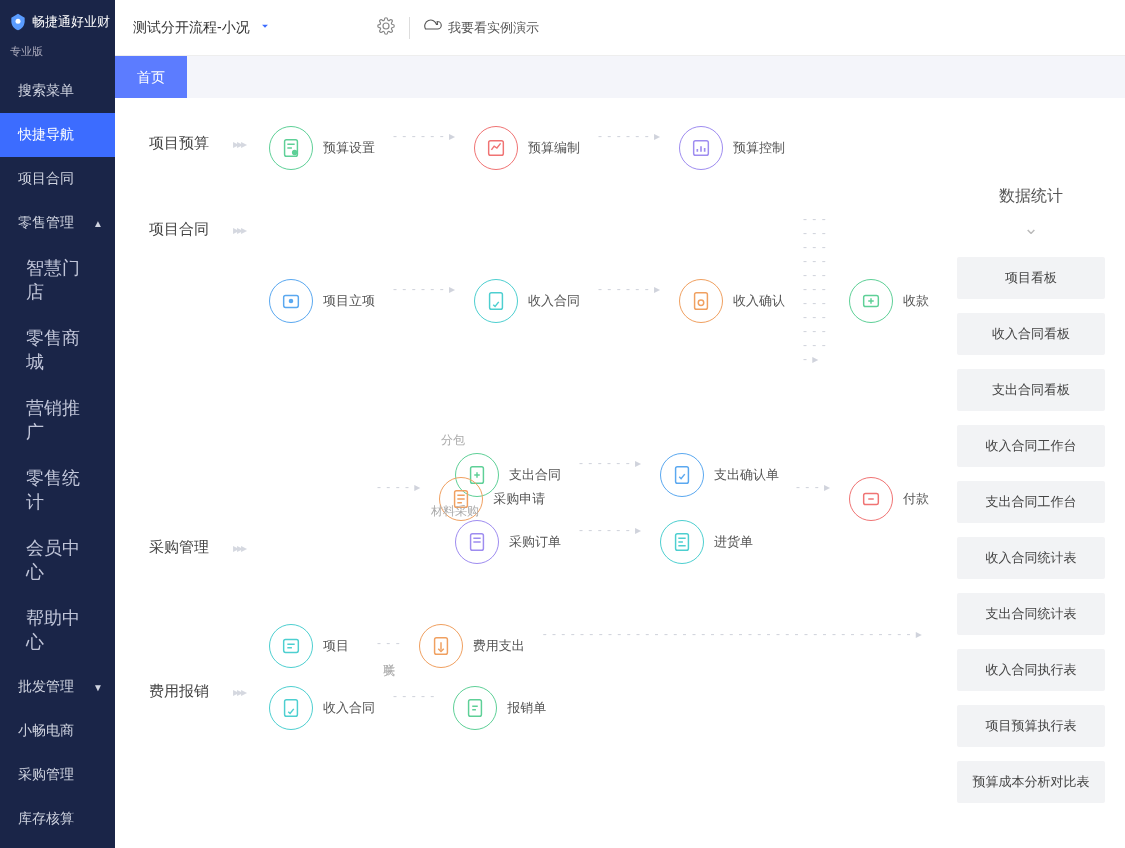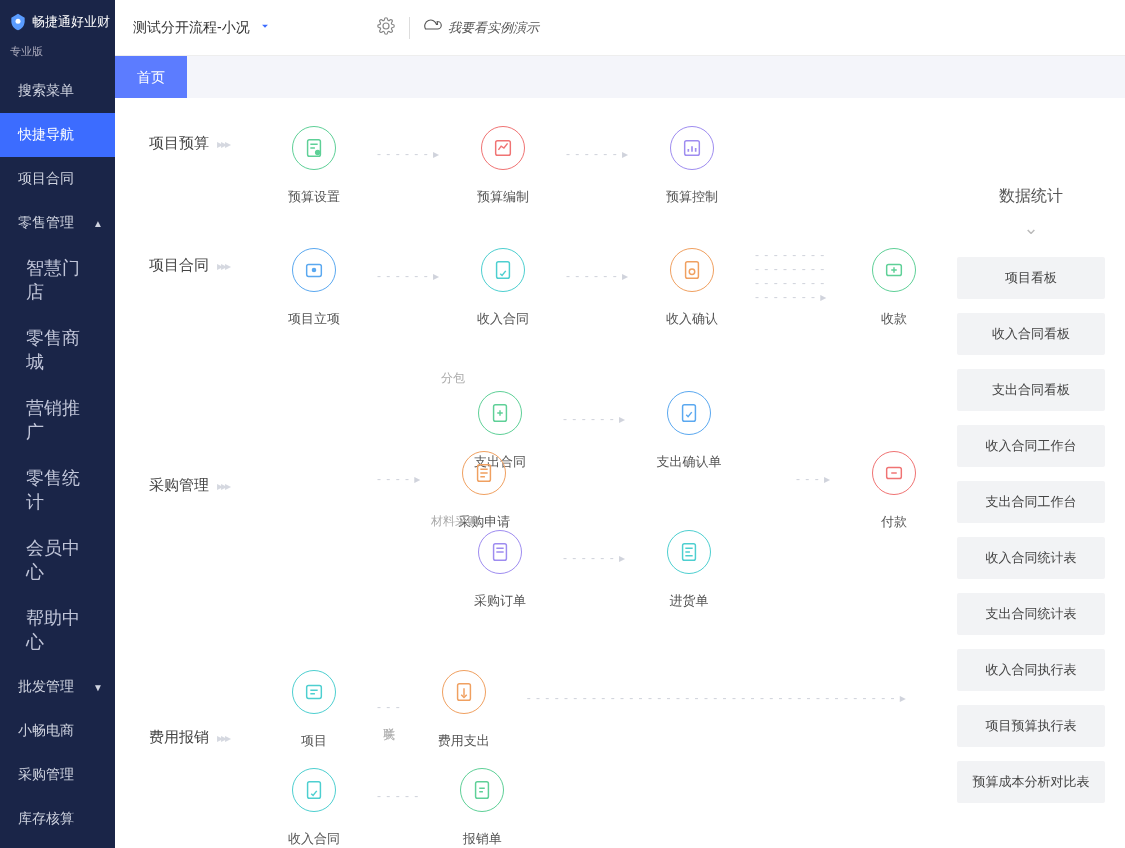--- a/index.html
+++ b/index.html
@@ -15,37 +15,37 @@
 .side-item.active { background: #3c6cff; color: #fff; }
 .side-sub { padding: 11px 18px 11px 26px; font-size: 18px; color: #c0c5d8; cursor: pointer; }
 .expand-icon { position: absolute; right: 12px; top: 50%; transform: translateY(-50%); font-size: 10px; }
 .main { flex: 1; display: flex; flex-direction: column; background: #f4f5fa; }
 .topbar { height: 56px; background: #fff; display: flex; align-items: center; padding: 0 18px; gap: 14px; border-bottom: 1px solid #eee; }
 .workspace-sel { display: flex; align-items: center; gap: 8px; cursor: pointer; min-width: 230px; text-align: center; }
 .workspace-name { color: #333; font-size: 14px; }
 .chev-down { color: #3c6cff; }
 .gear-icon { color: #888; cursor: pointer; }
 .divider { width: 1px; height: 22px; background: #ddd; }
-.demo-link { display: flex; align-items: center; gap: 6px; color: #555; cursor: pointer; font-size: 13px; font-style: italic; }
+.demo-link { display: flex; align-items: center; gap: 6px; color: #555; cursor: pointer; font-size: 13px; }
 .tabs { height: 42px; display: flex; align-items: stretch; padding-left: 0; }
 .tab { padding: 0 22px; display: flex; align-items: center; font-size: 14px; cursor: pointer; color: #555; }
 .tab.active { background: #3c6cff3a; color: #3c6cff; border-top: 2px solid transparent; }
 .tab.active { background: #5c7cff; color: #fff; }
 .content-wrap { flex: 1; padding: 0 0 0 0; overflow: auto; }
 .content { background: #fff; margin: 0; min-height: 100%; padding: 28px 20px 40px 34px; display: flex; gap: 18px; }
 .flow-area { flex: 1; }
 .stats-area { width: 148px; padding-top: 60px; }
 .stats-title { text-align: center; font-size: 16px; color: #555; margin-bottom: 10px; }
 .stats-arrow { text-align: center; color: #bbb; font-size: 18px; margin-bottom: 18px; }
 .stat-btn { display: block; width: 100%; background: #f2f3f5; border: none; padding: 12px 4px; margin-bottom: 14px; font-size: 13px; color: #444; cursor: pointer; border-radius: 2px; }
 .flow-section { margin-bottom: 42px; position: relative; }
-.flow-label { position: absolute; left: 0; top: 8px; font-size: 15px; color: #444; display: flex; align-items: center; gap: 8px; }
+.flow-label { position: absolute; left: 0; top: 8px; font-size: 15px; color: #444; display: flex; align-items: center; gap: 24px; }
 .flow-arrow-deco { color: #d5d8e0; font-size: 12px; letter-spacing: -2px; }
 .flow-row { display: flex; align-items: center; margin-left: 120px; gap: 18px; }
-.flow-node { display: flex; flex-direction: column; align-items: center; gap: 18px; min-width: 90px; }
+.flow-node { display: flex; align-items: center; gap: 10px; min-width: 90px; }
 .node-circle { width: 44px; height: 44px; border-radius: 50%; border: 1.5px solid; display: flex; align-items: center; justify-content: center; font-size: 20px; }
 .node-label { font-size: 13px; color: #555; white-space: nowrap; }
 .connector { flex: 0 0 auto; color: #d0d3dc; font-size: 12px; letter-spacing: 1px; margin-bottom: 24px; }
 .multi-row { margin-left: 120px; }
 .c-green { border-color: #5ed097; color: #5ed097; }
 .c-red { border-color: #f07373; color: #f07373; }
 .c-purple { border-color: #9e8cf0; color: #9e8cf0; }
 .c-blue { border-color: #5aa8f0; color: #5aa8f0; }
 .c-orange { border-color: #f0a060; color: #f0a060; }
 .c-teal { border-color: #4dcfd0; color: #4dcfd0; }

